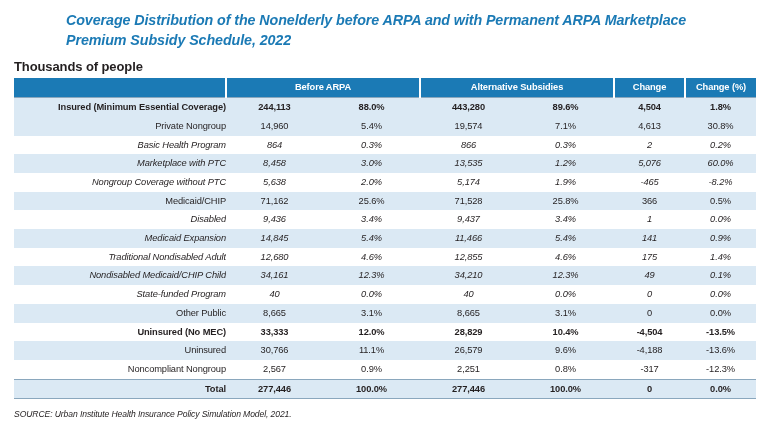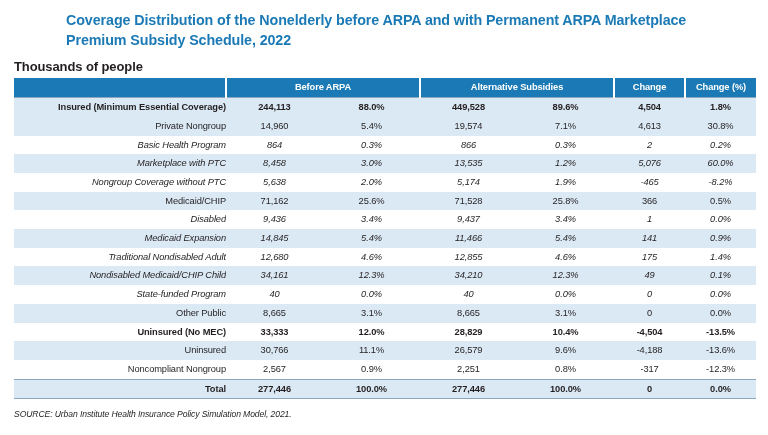--- a/index.html
+++ b/index.html
@@ -17,20 +17,21 @@
   .page {
     position: relative;
     width: 768px;
     height: 435px;
     box-sizing: border-box;
     padding: 0;
   }
   .title {
     font-size: 14.3px;
     font-weight: bold;
+    font-style: italic;
     color: #1b7ab5;
     line-height: 1.38;
     letter-spacing: -0.1px;
     margin: 11px 18px 0 66px;
   }
   .units {
     font-size: 13px;
     font-weight: bold;
     color: #231f20;
     margin: 9px 0 4px 14px;
@@ -132,21 +133,21 @@
         <th colspan="2">Alternative Subsidies</th>
         <th>Change</th>
         <th class="h-last">Change (%)</th>
       </tr>
     </thead>
     <tbody id="tbody">
         <tr class="shade bold topline">
           <td class="lab lvl0">Insured (Minimum Essential Coverage)</td>
           <td class="num">244,113</td>
           <td class="num">88.0%</td>
-          <td class="num">449,528</td>
+          <td class="num">443,280</td>
           <td class="num">89.6%</td>
           <td class="num">4,504</td>
           <td class="num">1.8%</td>
         </tr>
         <tr class="shade">
           <td class="lab lvl1">Private Nongroup</td>
           <td class="num">14,960</td>
           <td class="num">5.4%</td>
           <td class="num">19,574</td>
           <td class="num">7.1%</td>

